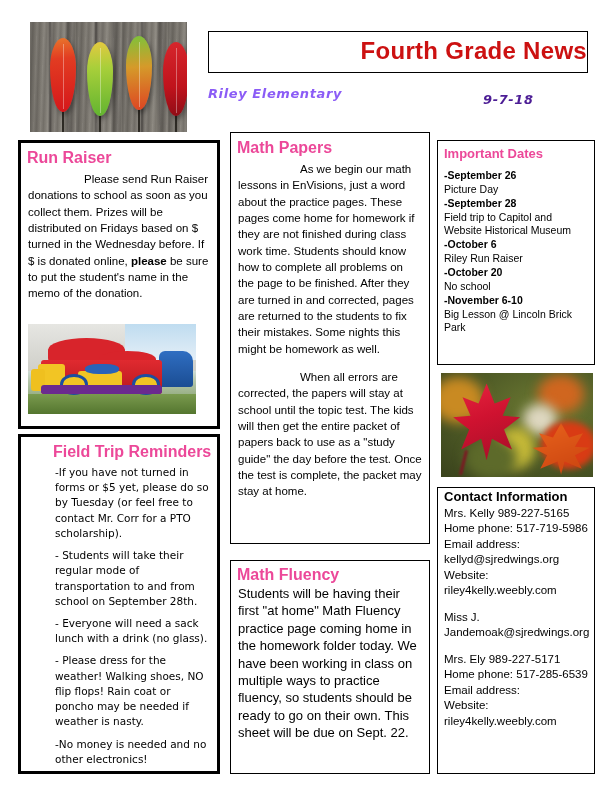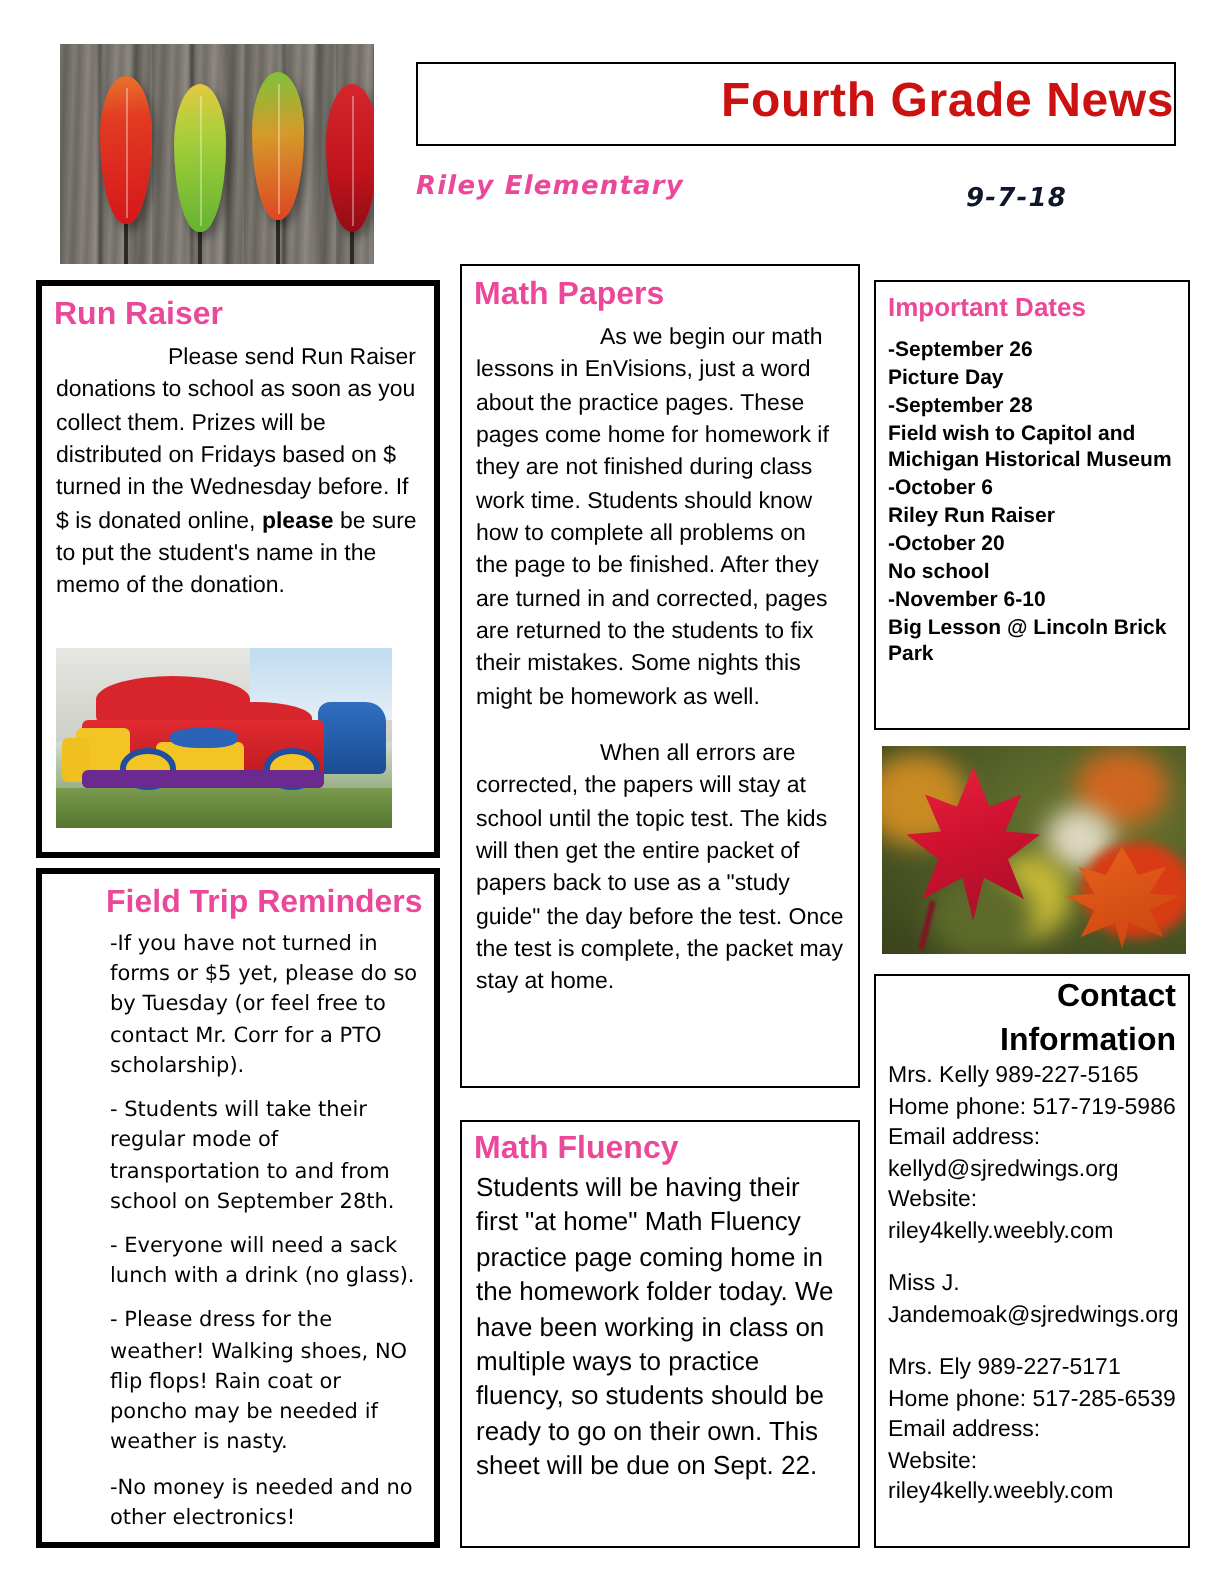--- a/index.html
+++ b/index.html
@@ -74,31 +74,31 @@
     left: 0; right: 0; top: 5px;
     text-align: right;
     color: #CC1111;
     font-size: 24px;
     font-weight: bold;
     letter-spacing: 0.3px;
   }
   #school-name {
     position: absolute;
     left: 208px; top: 86px;
-    color: #ec4899;
+    color: #8b5cf6;
     font-size: 13px;
     font-weight: bold;
     font-style: italic;
     font-family: "DejaVu Sans", sans-serif;
     letter-spacing: 0.6px;
   }
   #issue-date {
     position: absolute;
     left: 483px; top: 92px;
-    color: #0f172a;
+    color: #4c1d95;
     font-size: 13px;
     font-weight: bold;
     font-style: italic;
     font-family: "DejaVu Sans", sans-serif;
     letter-spacing: 0.6px;
   }
 
   
   .panel {
     position: absolute;
@@ -174,21 +174,21 @@
 
   
   #box-dates { left: 437px; top: 140px; width: 158px; height: 225px; }
   #dates-list {
     margin: 0 6px;
     font-size: 10.5px;
     line-height: 1.32;
     color: #000;
   }
   .date-label { font-weight: bold; }
-  .date-desc  { font-weight: bold; }
+  .date-desc  { font-weight: normal; }
 
   #autumn-photo {
     position: absolute;
     left: 441px; top: 373px;
     width: 152px; height: 104px;
     overflow: hidden;
     background: radial-gradient(ellipse at 70% 35%, #6d7a32 0%, #4e5a26 55%, #39421c 100%);
   }
   .blur-blob { position: absolute; border-radius: 50%; filter: blur(6px); }
   #blob-o1 { left: -6%; top: 4%; width: 34%; height: 44%; background: #c98a22; }
@@ -293,21 +293,21 @@
   <div class="panel-head small">Math Fluency</div>
   <div class="body-text">Students will be having their first "at home" Math Fluency practice page coming home in the homework folder today.  We have been working in class on multiple ways to practice fluency, so students should be ready to go on their own.  This sheet will be due on Sept. 22.</div>
 </div>
 
 <div class="panel panel-thin" id="box-dates">
   <div class="panel-head small" style="font-size:13px;margin-bottom:8px;">Important Dates</div>
   <div id="dates-list">
     <div class="date-label">-September 26</div>
     <div class="date-desc">Picture Day</div>
     <div class="date-label">-September 28</div>
-    <div class="date-desc">Field wish to Capitol and Michigan Historical Museum</div>
+    <div class="date-desc">Field trip to Capitol and Website Historical Museum</div>
     <div class="date-label">-October 6</div>
     <div class="date-desc">Riley Run Raiser</div>
     <div class="date-label">-October 20</div>
     <div class="date-desc">No school</div>
     <div class="date-label">-November 6-10</div>
     <div class="date-desc">Big Lesson @ Lincoln Brick Park</div>
   </div>
 </div>
 
 <div id="autumn-photo">
@@ -317,21 +317,21 @@
   <div class="blur-blob" id="blob-y"></div>
   <div class="blur-blob" id="blob-g"></div>
   <div class="blur-blob" id="blob-r2"></div>
   <div class="maple" id="maple-small"></div>
   <div class="maple-stem"></div>
   <div class="maple" id="maple-main"></div>
 </div>
 
 <div class="panel panel-thin" id="box-contact">
   <div id="contact-body">
-    <div class="bold" style="font-size:16px;text-align:right;">Contact Information</div>
+    <div class="bold" style="font-size:13px;">Contact Information</div>
     <div>Mrs. Kelly 989-227-5165</div>
     <div>Home phone: 517-719-5986</div>
     <div>Email address:</div>
     <div>kellyd@sjredwings.org</div>
     <div>Website:</div>
     <div>riley4kelly.weebly.com</div>
     <div class="gap"></div>
     <div>Miss J.</div>
     <div>Jandemoak@sjredwings.org</div>
     <div class="gap"></div>

